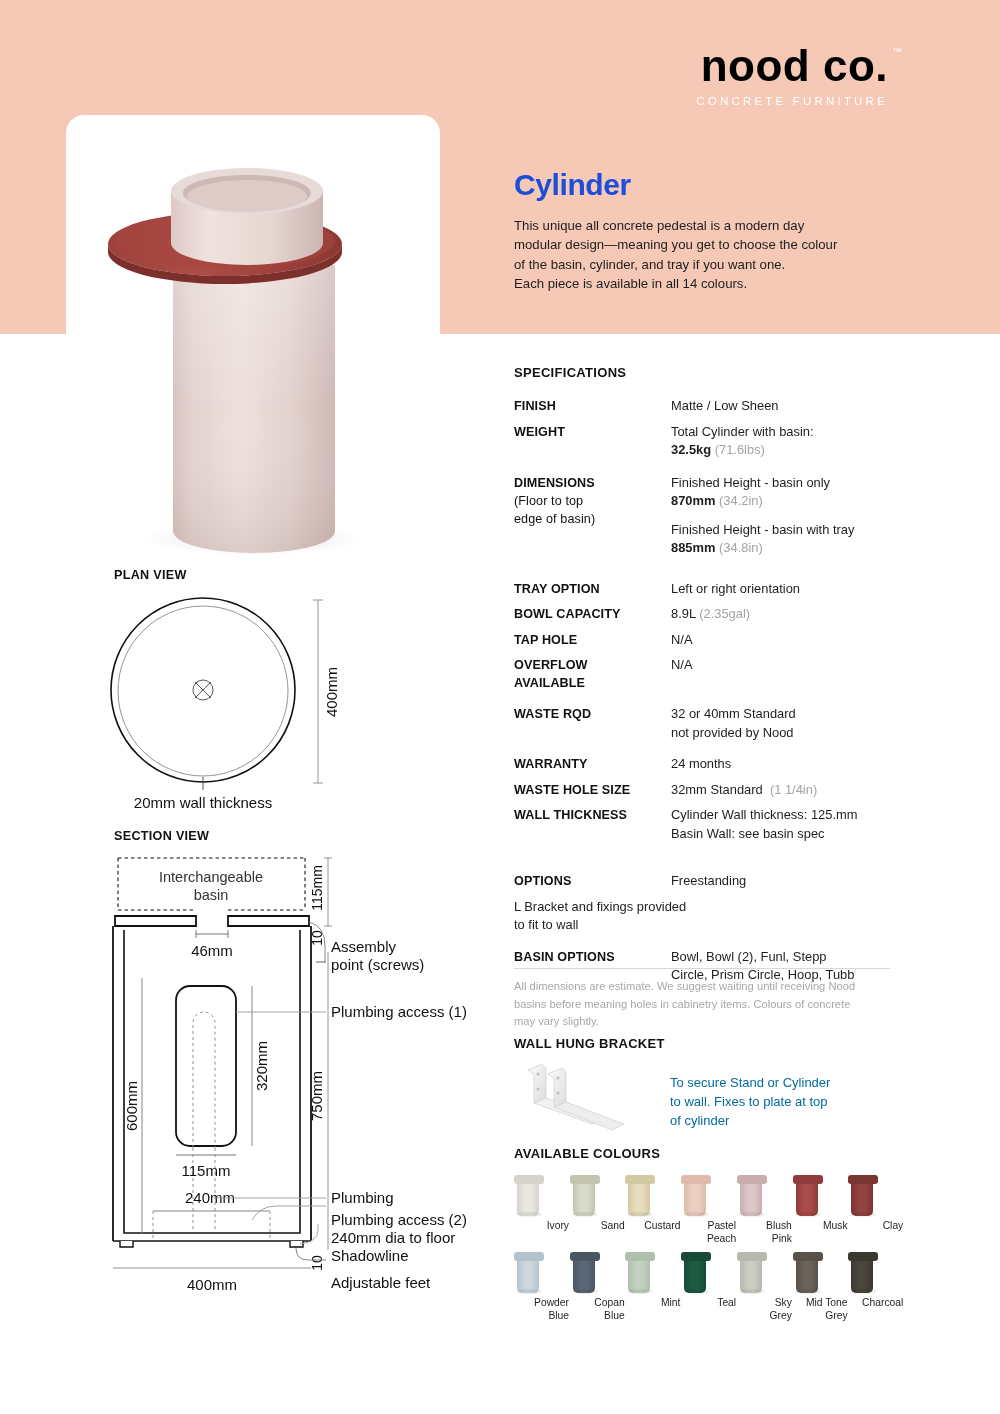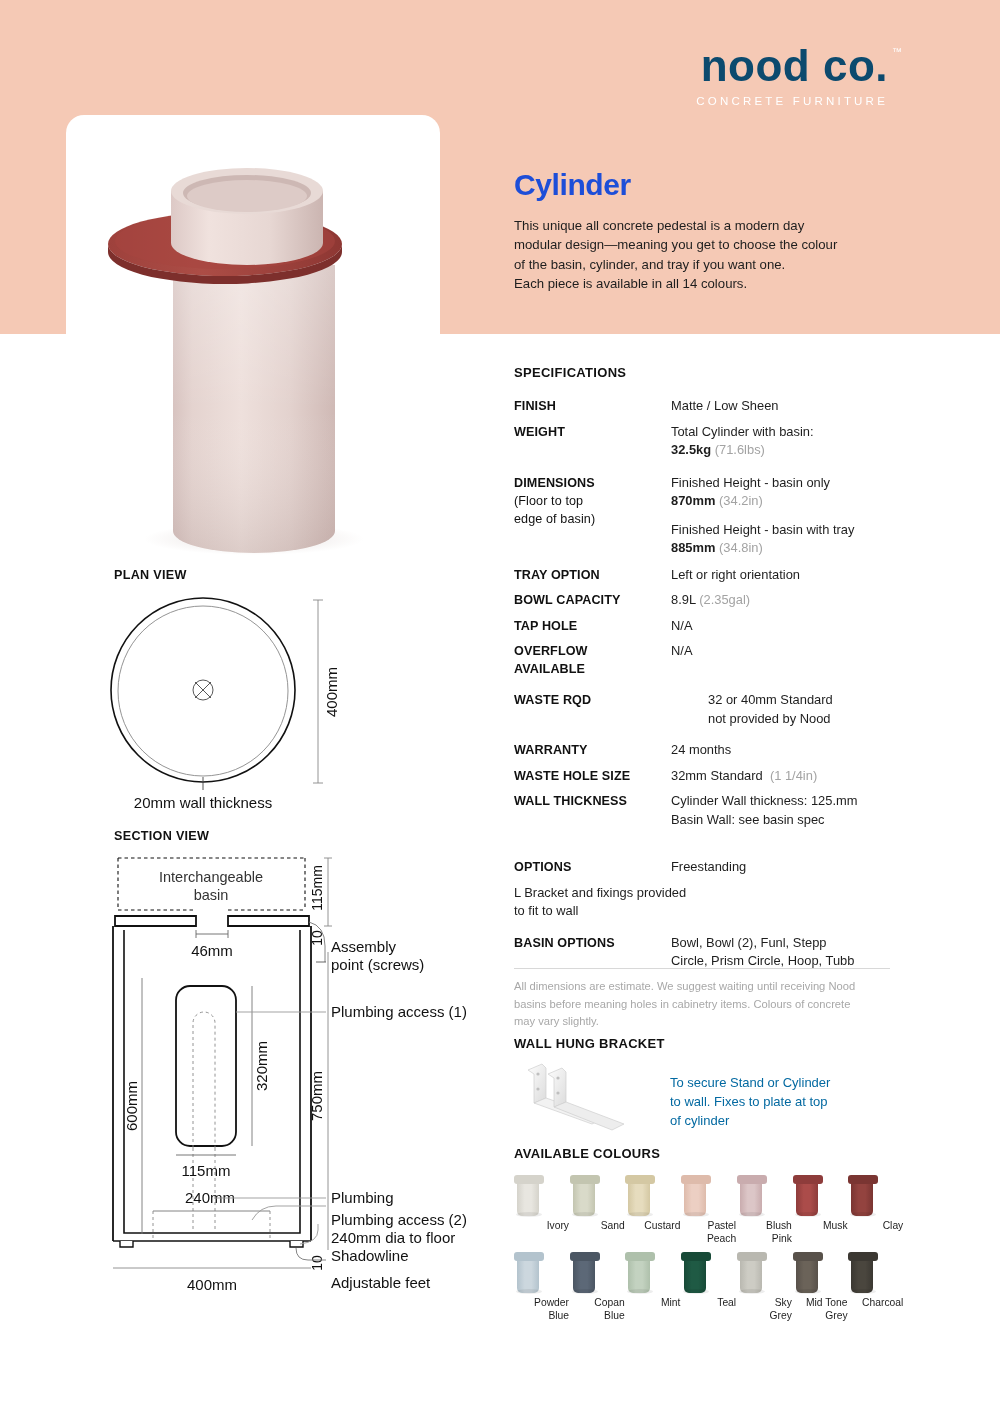--- a/index.html
+++ b/index.html
@@ -14,21 +14,21 @@
 
   
   .banner {
     position: absolute; left: 0; top: 0; width: 1000px; height: 334px;
     background: #f5c9b5;
   }
   .logo-wrap {
     position: absolute; right: 112px; top: 44px; text-align: right;
   }
   .logo-main {
-    font-size: 44px; font-weight: 700; color: #0c4a6e;
+    font-size: 44px; font-weight: 700; color: #000000;
     letter-spacing: 0.5px; line-height: 1;
   }
   .logo-tm {
     position: absolute; right: -14px; top: 2px;
     font-size: 10px; color: #ffffff; font-weight: 400;
   }
   .logo-sub {
     font-size: 11.5px; color: #ffffff; letter-spacing: 3.2px;
     margin-top: 7px; font-weight: 400;
   }
@@ -203,21 +203,21 @@
 
     <div class="spec-row" style="margin-bottom:14px;">
       <div class="spec-label">WEIGHT</div>
       <div class="spec-value">
         <span>Total Cylinder with basin:</span><br>
         <span class="blk">32.5kg</span>
         <span class="grey">(71.6lbs)</span>
       </div>
     </div>
 
-    <div class="spec-row" style="margin-bottom:8px;">
+    <div class="spec-row" style="margin-bottom:22px;">
       <div class="spec-label">
         <span>DIMENSIONS</span>
         <span class="sub">(Floor to top</span>
         <span class="sub">edge of basin)</span>
       </div>
       <div class="spec-value">
         <span>Finished Height - basin only</span><br>
         <span class="blk">870mm</span>
         <span class="grey">(34.2in)</span>
         <span class="gap"></span>
@@ -243,21 +243,21 @@
     <div class="spec-row">
       <div class="spec-label">TAP HOLE</div>
       <div class="spec-value">N/A</div>
     </div>
 
     <div class="spec-row" style="margin-bottom:13px;">
       <div class="spec-label">OVERFLOW<br>AVAILABLE</div>
       <div class="spec-value">N/A</div>
     </div>
 
-    <div class="spec-row" style="margin-bottom:13px;gap:37px;">
+    <div class="spec-row" style="margin-bottom:13px;">
       <div class="spec-label">WASTE RQD</div>
       <div class="spec-value">
         <span>32 or 40mm Standard</span><br>
         <span>not provided by Nood</span>
       </div>
     </div>
 
     <div class="spec-row">
       <div class="spec-label">WARRANTY</div>
       <div class="spec-value">24 months</div>

